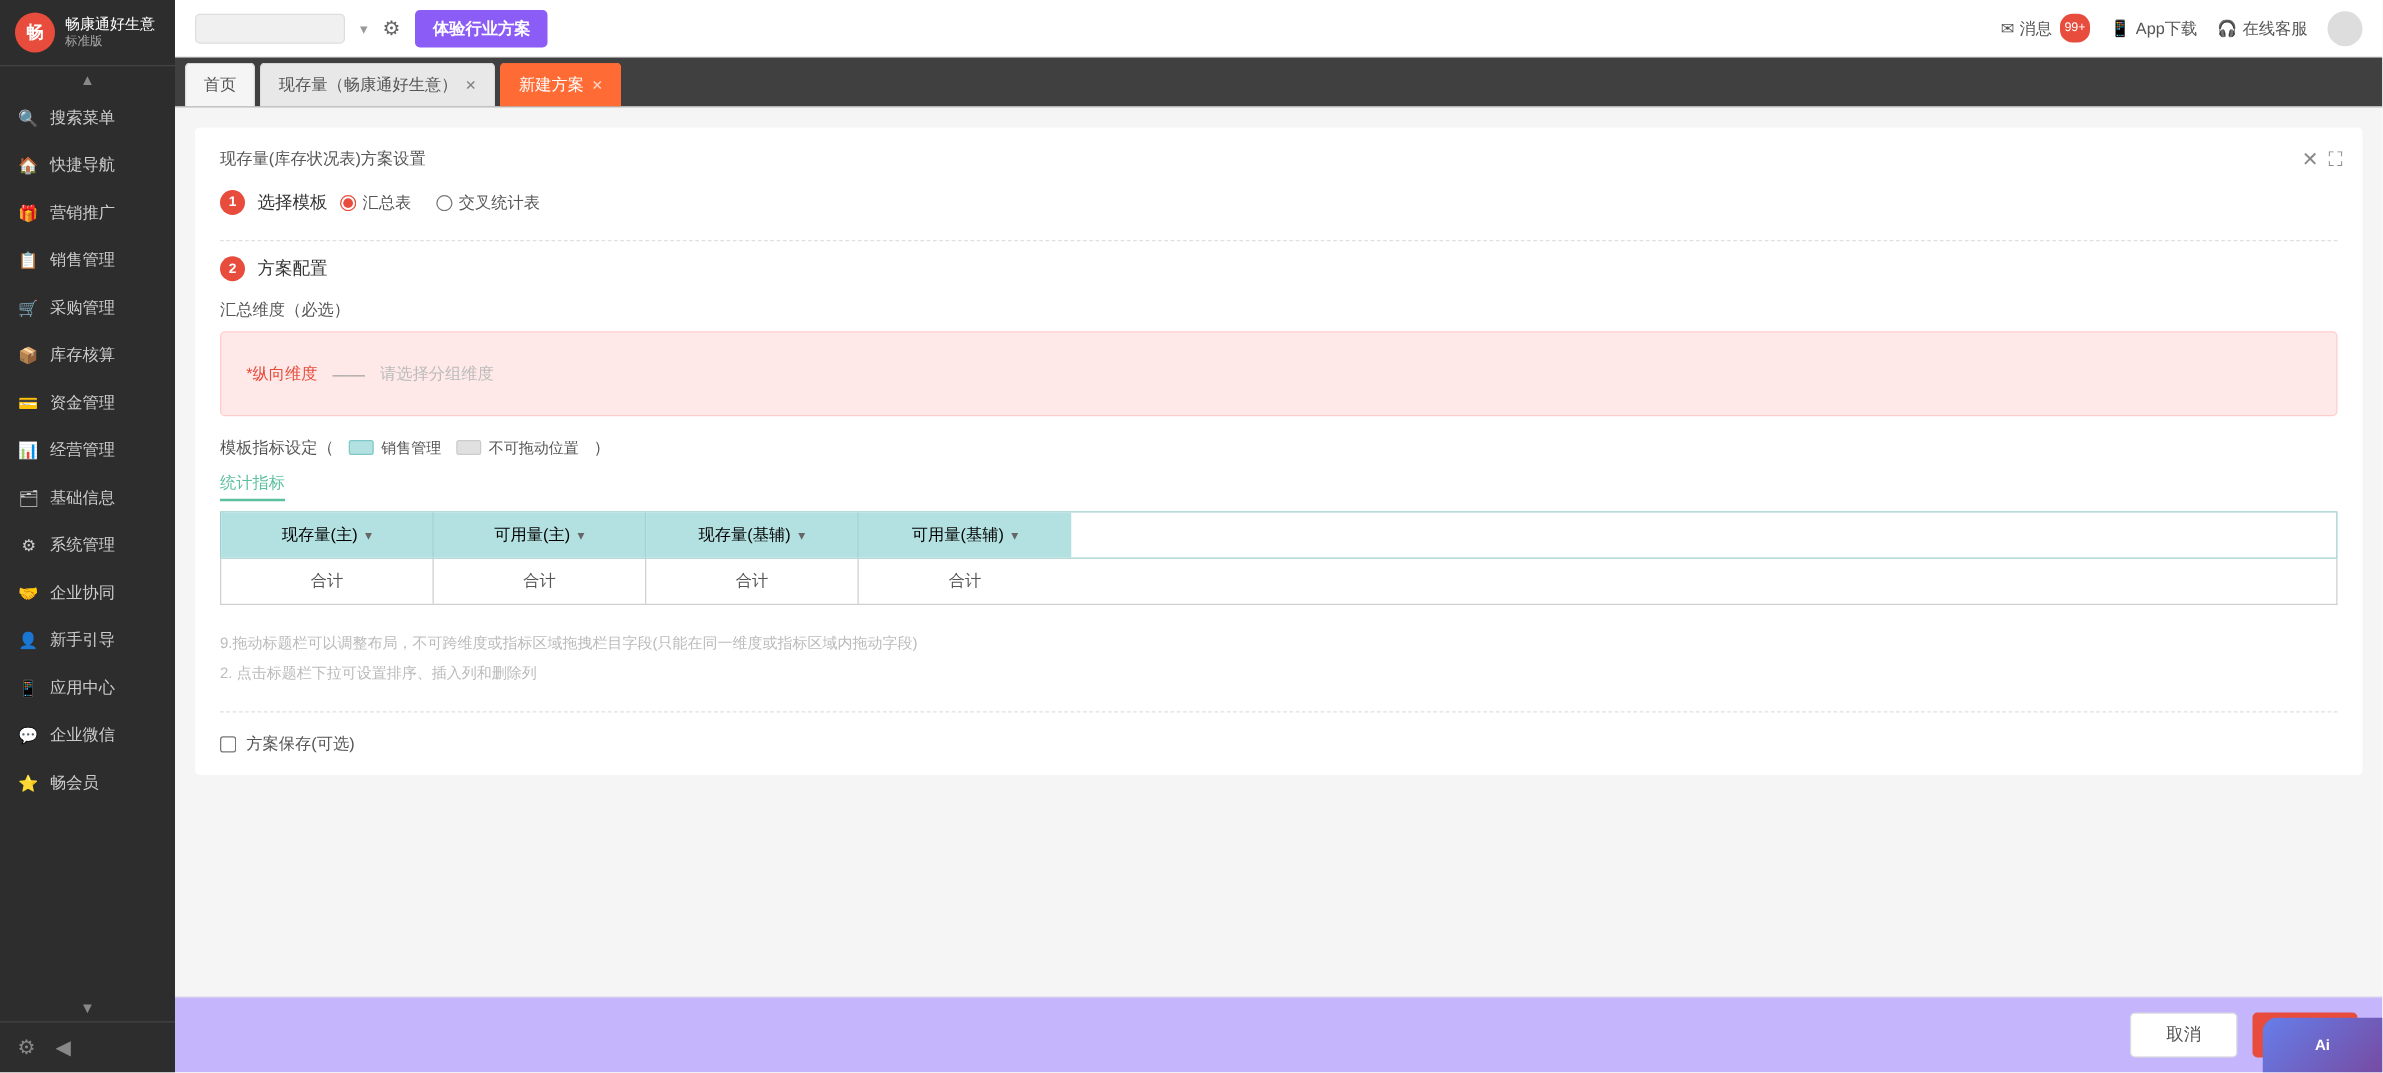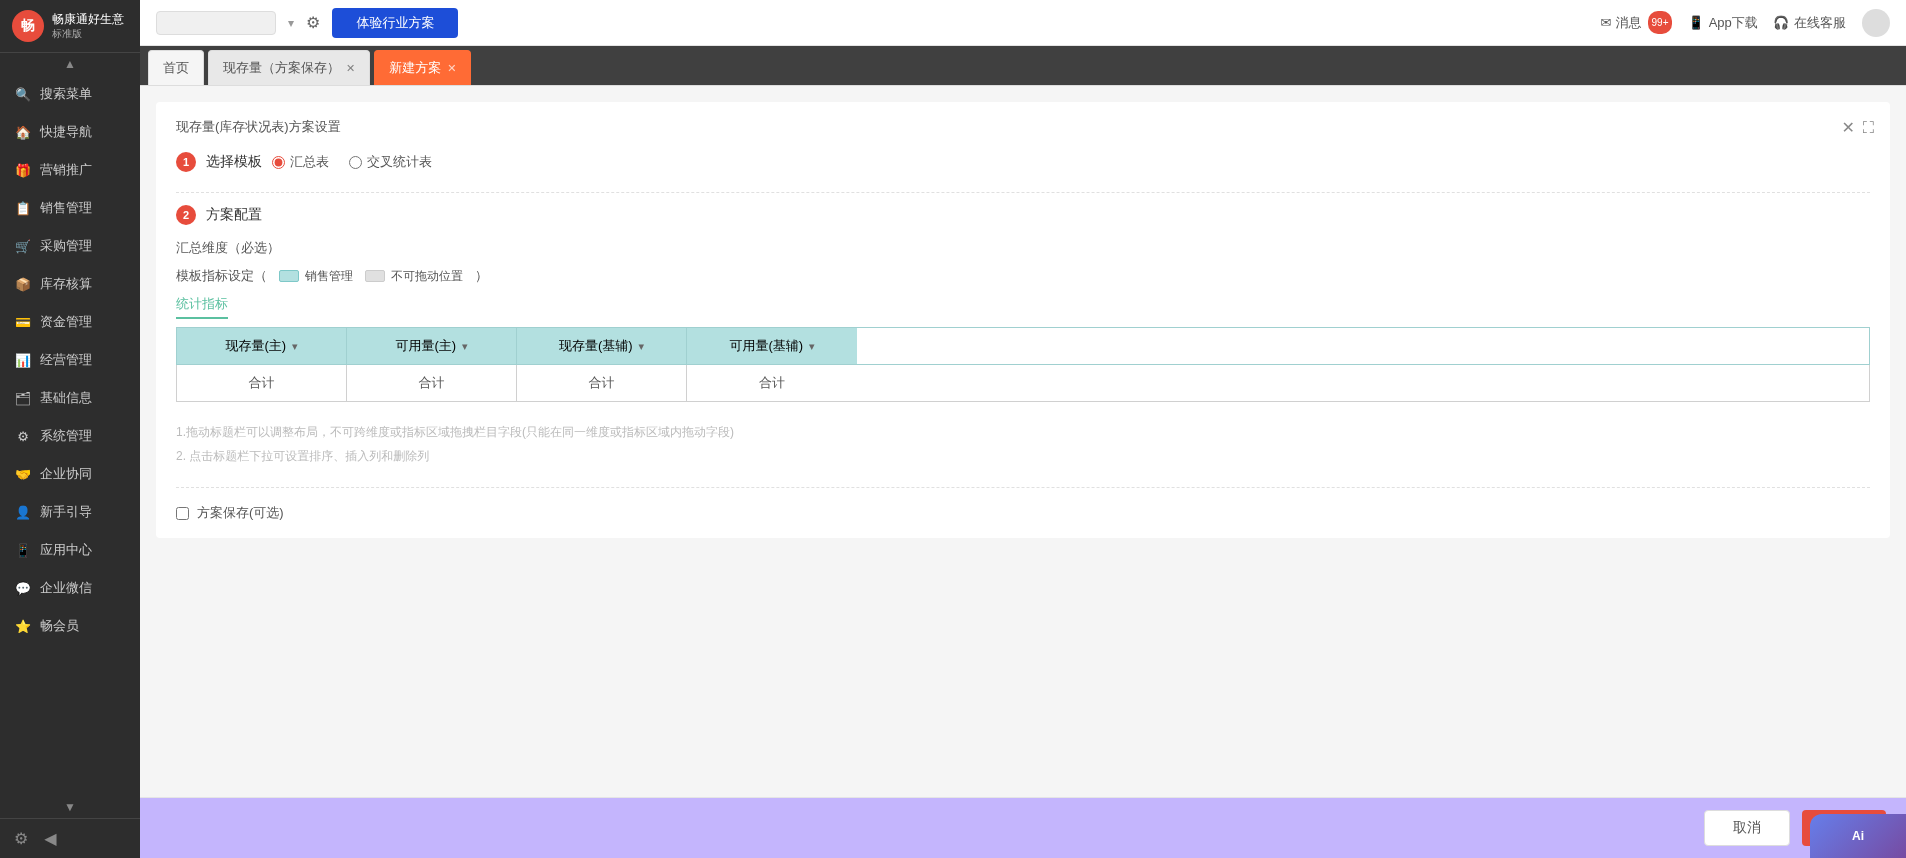--- a/index.html
+++ b/index.html
@@ -69,27 +69,28 @@
       border: 1px solid #ddd;
       border-radius: 4px;
       padding: 4px 10px;
       font-size: 12px;
       color: #999;
       width: 120px;
     }
     .top-bar-chevron { color: #999; font-size: 12px; cursor: pointer; }
     .top-bar-gear { color: #666; font-size: 16px; cursor: pointer; }
     .top-bar-trial-btn {
-      background: #1d4ed8;
+      background: #8b5cf6;
       color: white;
       border: none;
       border-radius: 4px;
-      padding: 6px 24px;
+      padding: 6px 14px;
       font-size: 13px;
       cursor: pointer;
+      font-weight: bold;
     }
     .top-bar-right {
       margin-left: auto;
       display: flex;
       align-items: center;
       gap: 16px;
       font-size: 13px;
       color: #555;
     }
     .badge {
@@ -413,21 +414,21 @@
       </div>
       <div class="avatar-placeholder"></div>
     </div>
   </div>
 
   <div class="tab-bar">
     <div class="tab tab-home">
       <span>首页</span>
     </div>
     <div class="tab">
-      <span>现存量（方案保存）</span>
+      <span>现存量（畅康通好生意）</span>
       <span class="tab-close">✕</span>
     </div>
     <div class="tab active">
       <span>新建方案</span>
       <span class="tab-close">✕</span>
     </div>
   </div>
 
   <div class="content-area">
     <div class="panel">
@@ -457,20 +458,27 @@
 
       <hr class="divider">
 
       <div class="step-section">
         <div class="step-header">
           <div class="step-num">2</div>
           <span class="step-label">方案配置</span>
         </div>
 
         <div class="dimension-label">汇总维度（必选）</div>
+        <div class="dimension-box">
+          <div class="dimension-placeholder">
+            <span class="required">*纵向维度</span>
+            <span class="arrow">——</span>
+            <span class="hint">请选择分组维度</span>
+          </div>
+        </div>
 
         <div class="indicator-settings">
           <div class="indicator-label">
             <span>模板指标设定（</span>
             <span class="indicator-legend">
               <span class="legend-box legend-draggable"></span>
               <span>销售管理</span>
             </span>
             <span class="indicator-legend">
               <span class="legend-box legend-fixed"></span>
@@ -502,21 +510,21 @@
             <div class="stats-table-row">
               <div class="col-cell">合计</div>
               <div class="col-cell">合计</div>
               <div class="col-cell">合计</div>
               <div class="col-cell">合计</div>
             </div>
           </div>
         </div>
 
         <div class="tips-section">
-          <div class="tip-item">1.拖动标题栏可以调整布局，不可跨维度或指标区域拖拽栏目字段(只能在同一维度或指标区域内拖动字段)</div>
+          <div class="tip-item">9.拖动标题栏可以调整布局，不可跨维度或指标区域拖拽栏目字段(只能在同一维度或指标区域内拖动字段)</div>
           <div class="tip-item">2. 点击标题栏下拉可设置排序、插入列和删除列</div>
         </div>
       </div>
 
       <hr class="divider">
 
       <div class="save-option">
         <input type="checkbox" style="">
         <span>方案保存(可选)</span>
       </div>

